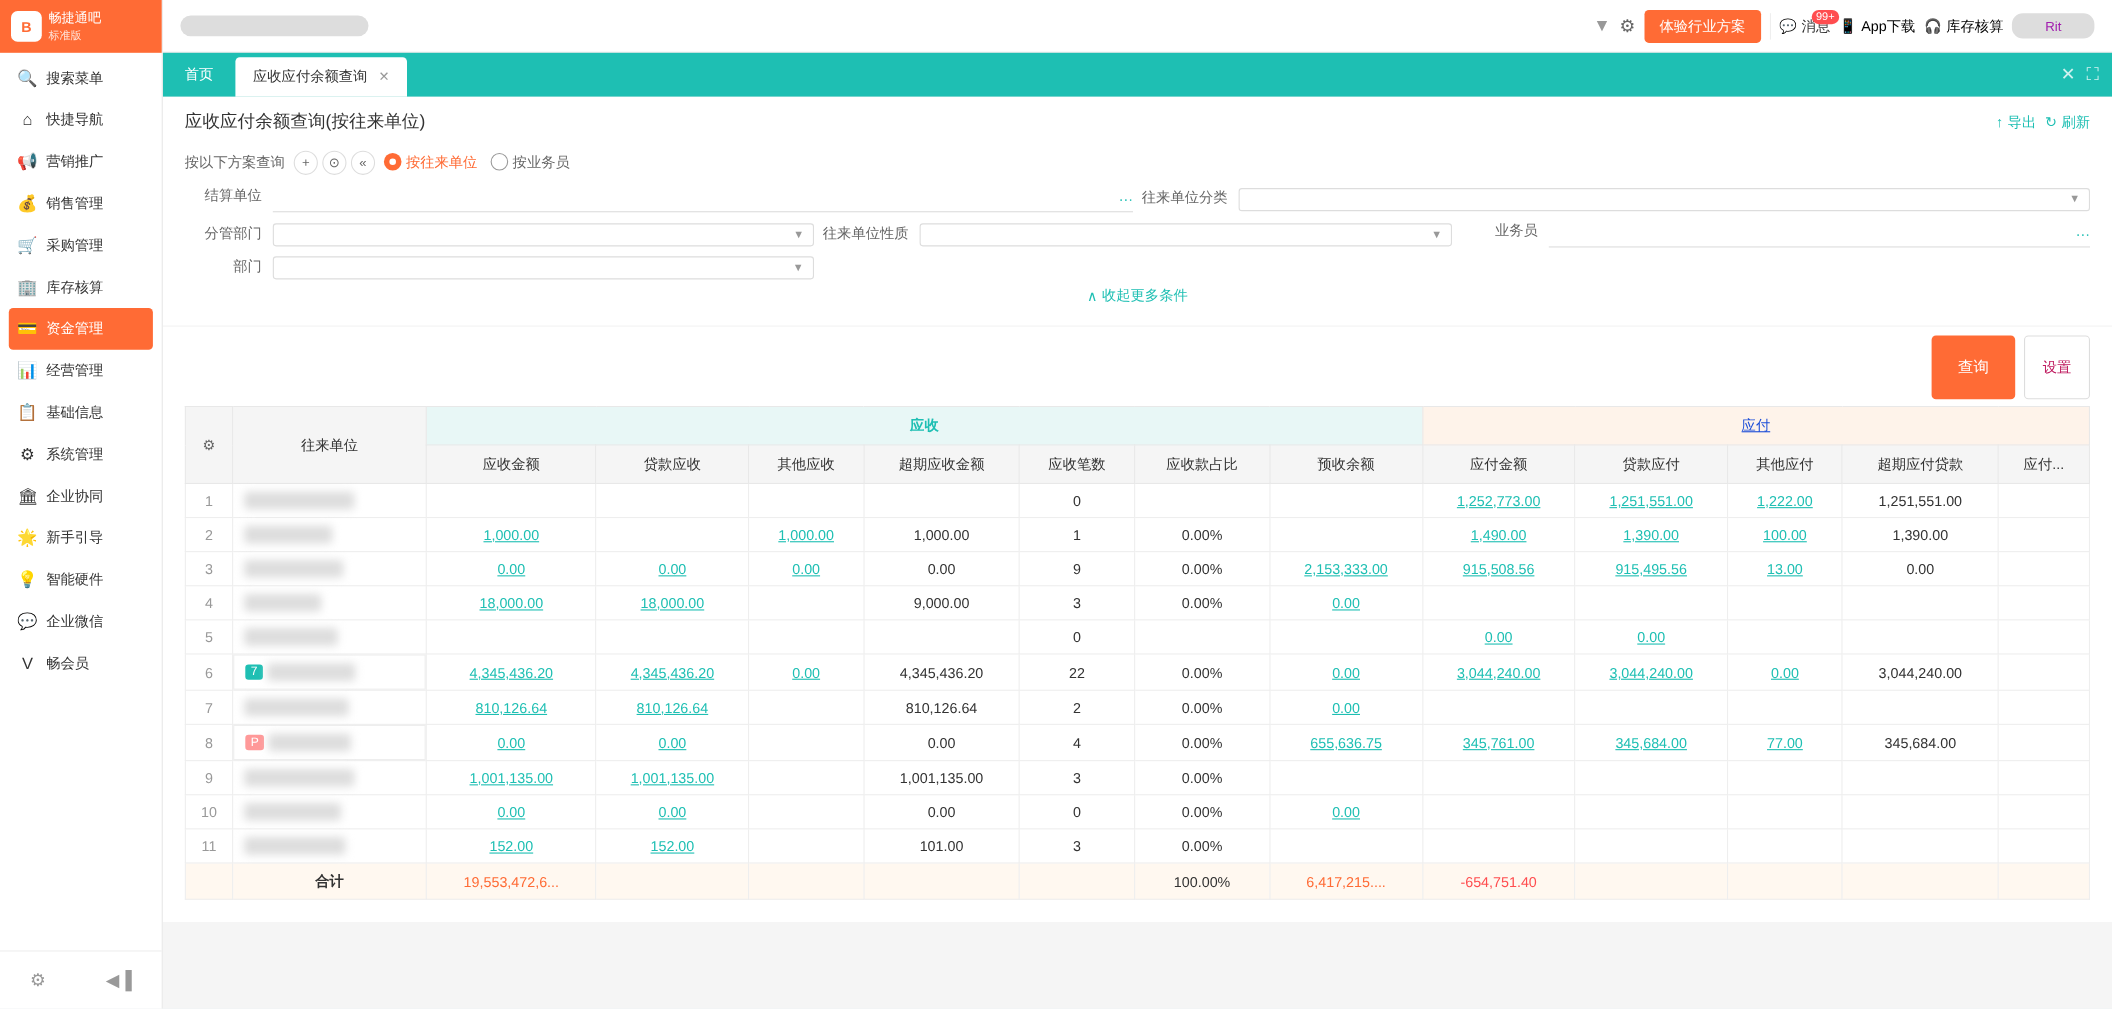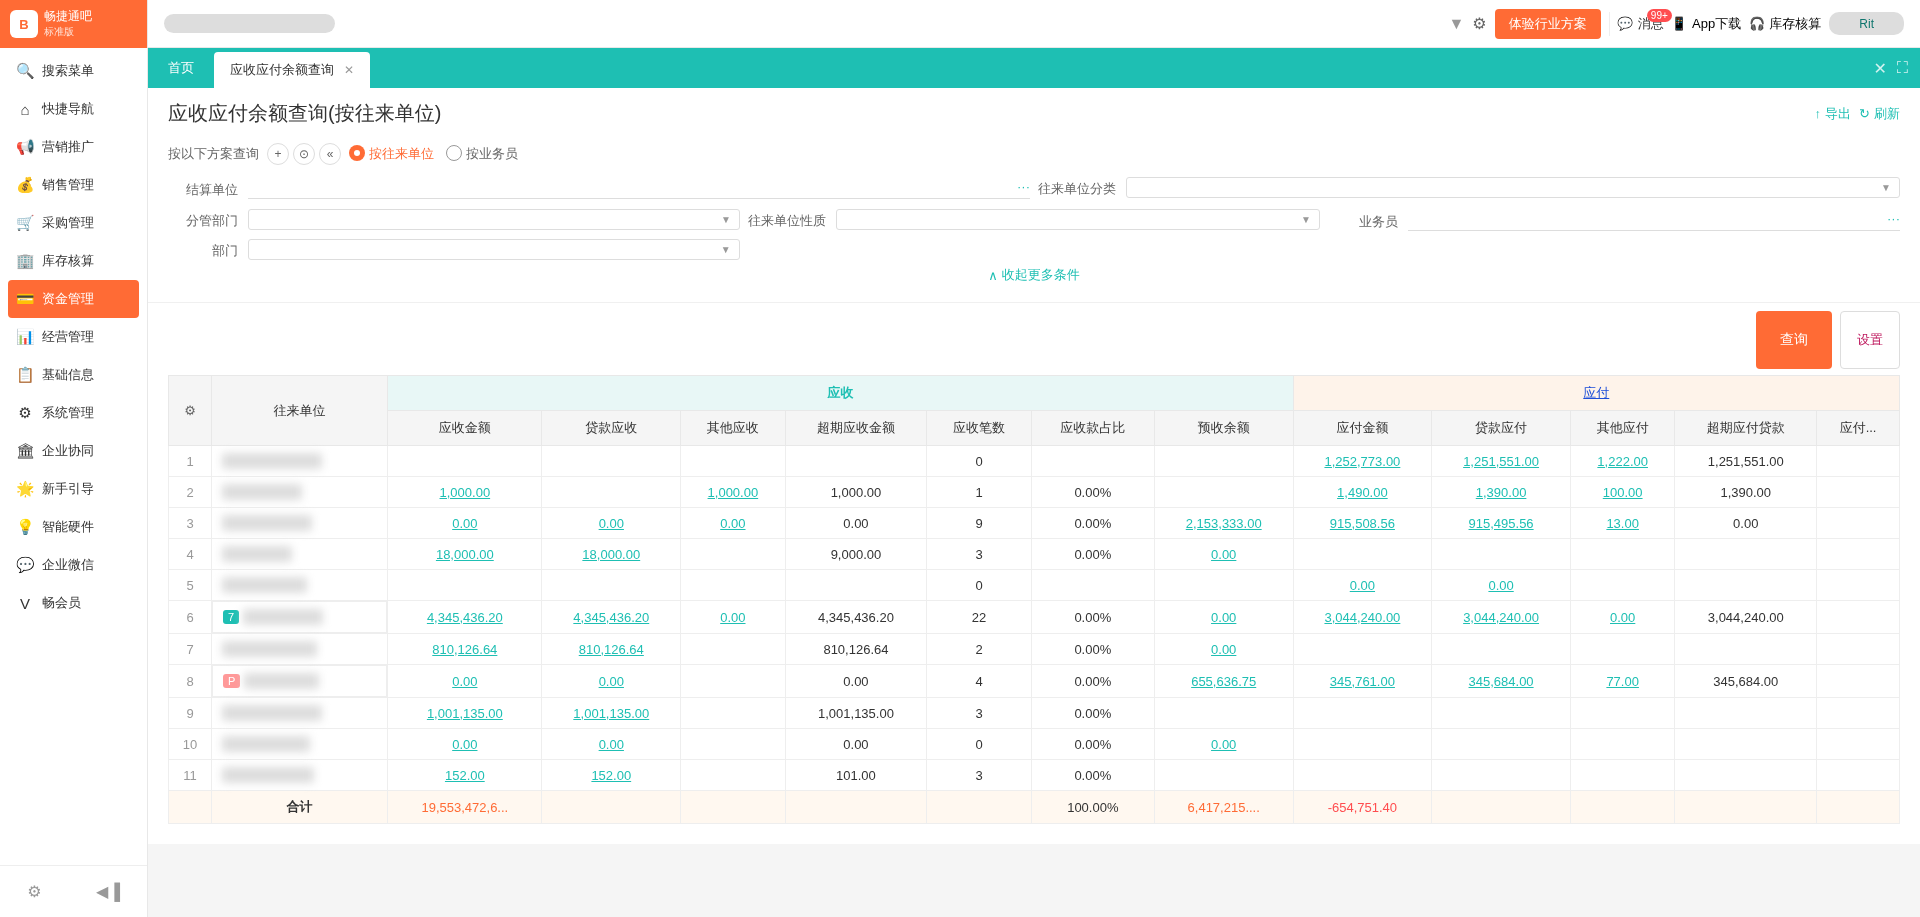--- a/index.html
+++ b/index.html
@@ -35,37 +35,37 @@
     .tab-item.active { background: #fff; color: #333; border-radius: 4px 4px 0 0; margin-top: 4px; }
     .tab-item .tab-close { font-size: 12px; color: #999; margin-left: 4px; }
     .tab-home { padding: 0 20px; color: #fff; }
 
     
     .page-content { flex: 1; overflow-y: auto; background: #f5f5f5; padding: 0; }
     .page-inner { background: #fff; margin: 0; }
 
     
     .page-header { display: flex; align-items: center; justify-content: space-between; padding: 12px 20px 8px; background: #fff; }
-    .page-title { font-size: 20px; font-weight: 500; color: #333; }
+    .page-title { font-size: 16px; font-weight: 500; color: #333; }
     .page-header-actions { display: flex; gap: 8px; align-items: center; }
     .btn-export, .btn-refresh { display: flex; align-items: center; gap: 4px; color: #1ebfb3; cursor: pointer; font-size: 13px; }
 
     
     .filter-area { background: #fff; padding: 8px 20px 12px; border-bottom: 1px solid #f0f0f0; }
     .filter-scheme { display: flex; align-items: center; gap: 8px; margin-bottom: 10px; }
     .filter-scheme-label { color: #666; }
     .filter-scheme-btns { display: flex; gap: 4px; }
     .filter-scheme-btn { width: 22px; height: 22px; border-radius: 50%; border: 1px solid #ddd; display: flex; align-items: center; justify-content: center; cursor: pointer; color: #666; font-size: 12px; }
     .scheme-options { display: flex; gap: 12px; }
     .scheme-option { display: flex; align-items: flex-start; gap: 4px; cursor: pointer; }
     .scheme-option.active span { color: #ff6b35; }
 
     .filter-rows { display: flex; flex-direction: column; gap: 8px; }
     .filter-row { display: flex; align-items: center; gap: 8px; }
-    .filter-field { display: flex; align-items: flex-end; gap: 10px; flex: 1; }
+    .filter-field { display: flex; align-items: flex-start; gap: 10px; flex: 1; }
     .filter-label { color: #666; white-space: nowrap; min-width: 70px; text-align: right; }
     .filter-input { flex: 1; border: none; border-bottom: 1px solid #ddd; padding: 4px 0; color: #333; display: flex; align-items: center; justify-content: space-between; }
     .filter-input-dots { color: #1ebfb3; }
     .filter-select { flex: 1; border: 1px solid #ddd; border-radius: 3px; padding: 4px 8px; color: #333; display: flex; align-items: center; justify-content: space-between; background: #fff; }
     .filter-chevron { color: #999; font-size: 10px; }
 
     .collapse-btn { display: flex; align-items: center; justify-content: center; gap: 4px; color: #1ebfb3; cursor: pointer; padding: 6px 0; font-size: 12px; }
     .btn-query { background: #ff6b35; color: #fff; border: none; border-radius: 4px; padding: 7px 24px; cursor: pointer; font-size: 14px; }
     .btn-settings { background: #fff; color: #be185d; border: 1px solid #ddd; border-radius: 4px; padding: 19px 16px; cursor: pointer; font-size: 13px; }
 
@@ -179,21 +179,21 @@
     </div>
     <div style="display:flex;align-items:center;gap:4px;cursor:pointer;">
       <span>📱</span>
       <span>App下载</span>
     </div>
     <div style="display:flex;align-items:center;gap:4px;cursor:pointer;">
       <span>🎧</span>
       <span>库存核算</span>
     </div>
     <div style="background:#ddd;border-radius:10px;padding:4px 30px;color:transparent;">
-      <span style="color:#0f766e;font-size:12px;">Rit</span>
+      <span style="color:#a21caf;font-size:12px;">Rit</span>
     </div>
   </div>
 
   <div class="tab-bar">
     <div class="tab-item tab-home">
       <span>首页</span>
     </div>
     <div class="tab-item active">
       <span>应收应付余额查询</span>
       <span class="tab-close">✕</span>

